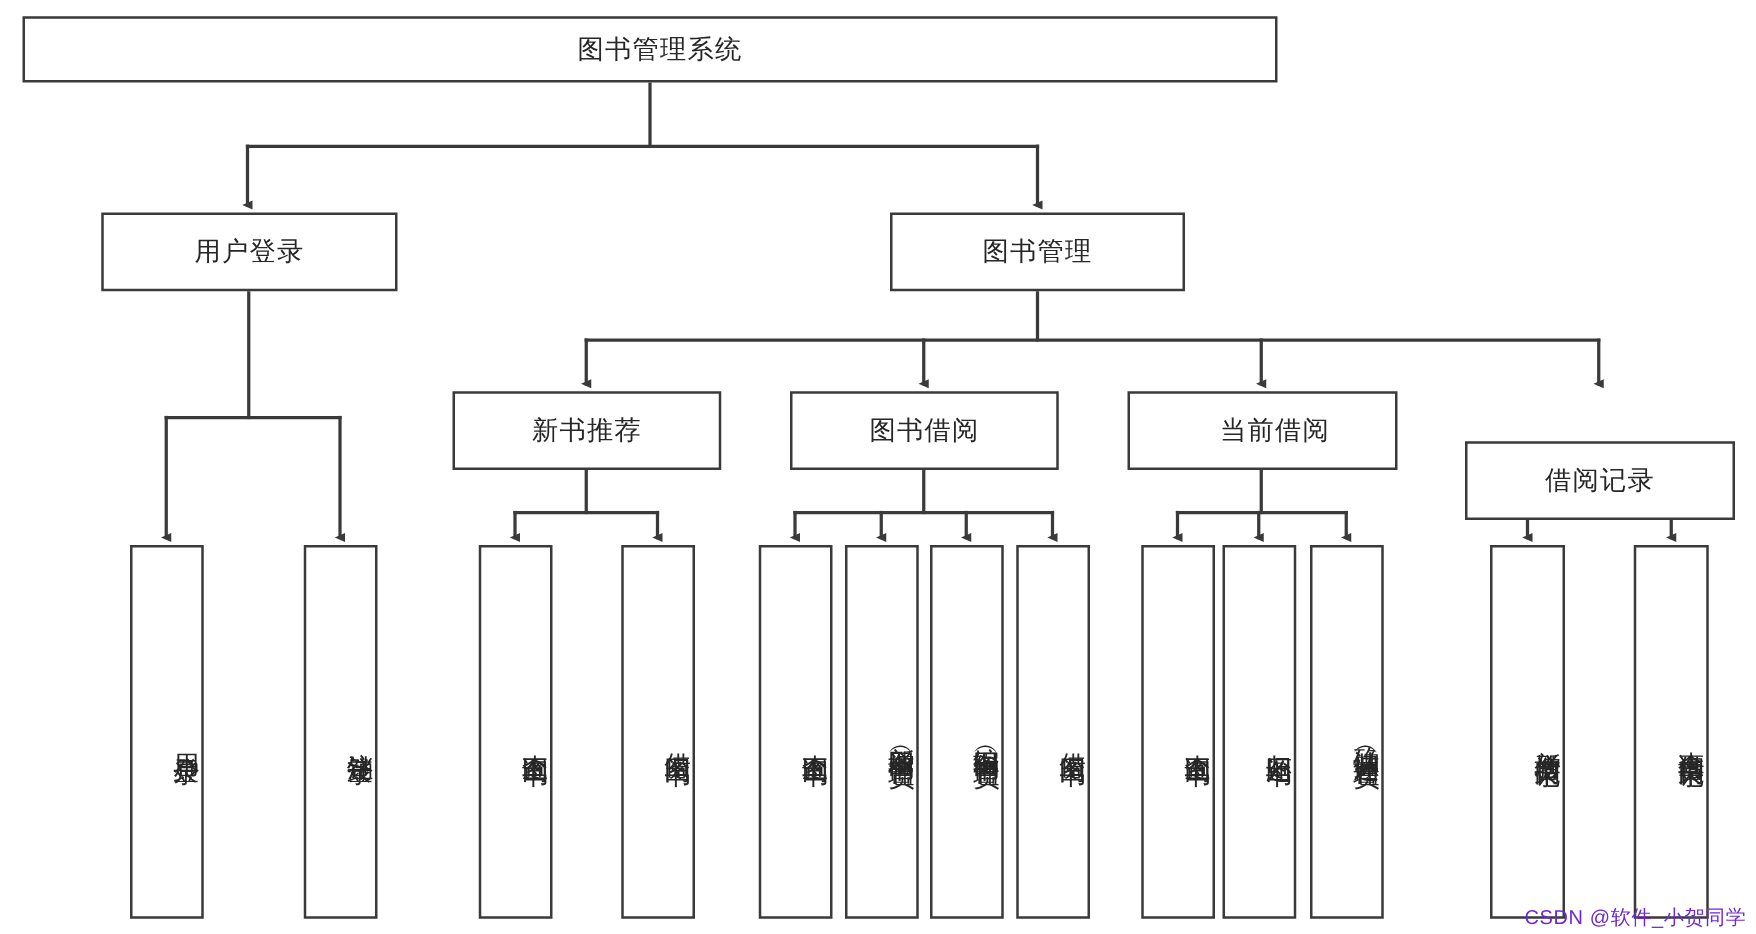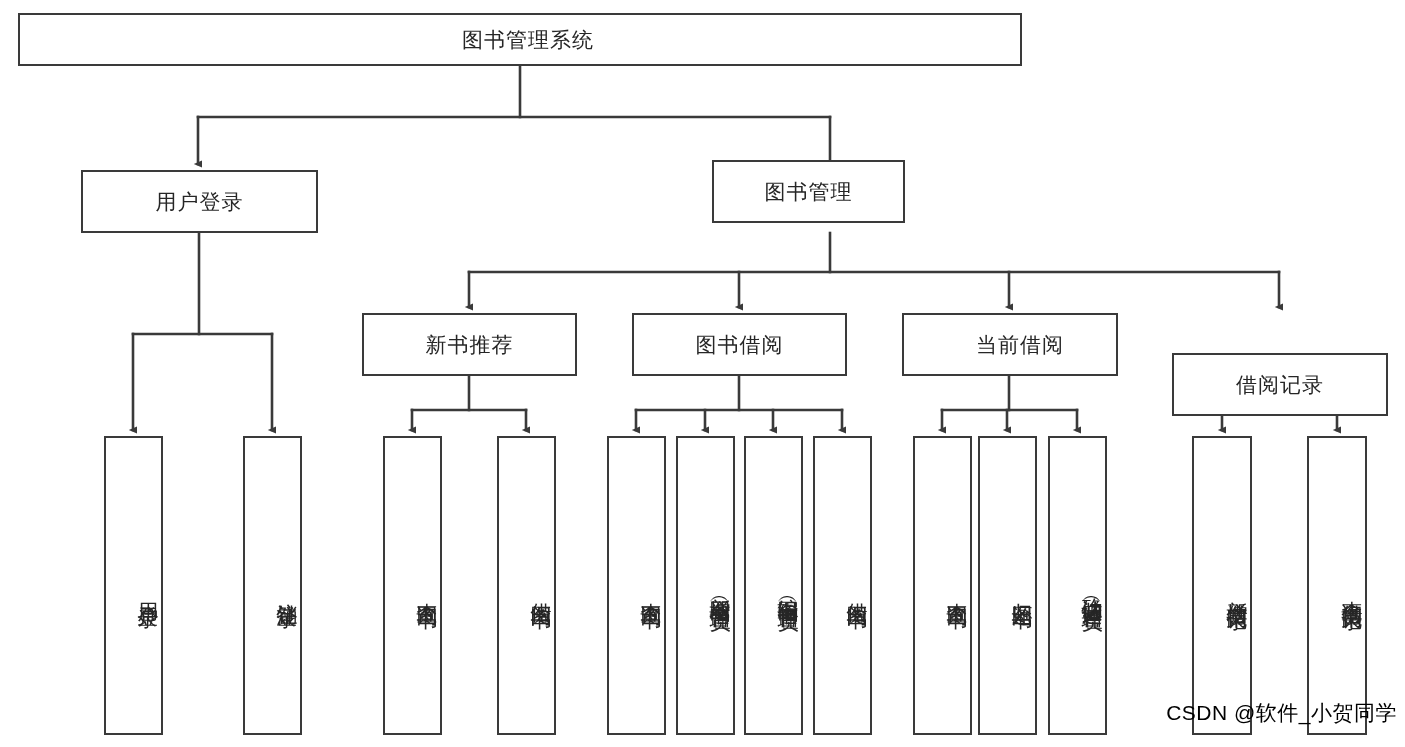--- a/index.html
+++ b/index.html
@@ -35,23 +35,23 @@
     writing-mode:vertical-rl;
     text-orientation:upright;
     align-items:flex-start;
     justify-content:center;
     padding-top:8px;
     letter-spacing:2px;
   }
   .watermark{
     position:absolute;
     right:8px;
-    bottom:20px;
-    font-size:21px;
-    color:#000000;
+    bottom:2px;
+    font-size:16px;
+    color:#6d28d9;
     white-space:nowrap;
     letter-spacing:0.5px;
   }
 </style>
 </head>
 <body>
 
 <div id="diagram-root">
 
   <svg class="svg-layer" viewBox="0 0 1405 747" width="1405" height="747" xmlns="http://www.w3.org/2000/svg">
@@ -102,21 +102,21 @@
       <path d="M1279,376 L1279,410"></path>
       <path d="M1222,410 L1337,410"></path>
       <path d="M1222,410 L1222,430" marker-end="url(#arrowhead)"></path>
       <path d="M1337,410 L1337,430" marker-end="url(#arrowhead)"></path>
     </g>
   </svg>
 
   <div class="node node-h" style="left:18px;top:13px;width:1004px;height:53px;padding-left:16px;">图书管理系统</div>
 
   <div class="node node-h" style="left:81px;top:170px;width:237px;height:63px;">用户登录</div>
-  <div class="node node-h" style="left:712px;top:160px;width:193px;height:63px;">图书管理</div>
+  <div class="node node-h" style="left:712px;top:170px;width:236px;height:63px;">图书管理</div>
 
   <div class="node node-h" style="left:362px;top:313px;width:215px;height:63px;">新书推荐</div>
   <div class="node node-h" style="left:632px;top:313px;width:215px;height:63px;">图书借阅</div>
   <div class="node node-h" style="left:902px;top:313px;width:216px;height:63px;padding-left:20px;">当前借阅</div>
   <div class="node node-h" style="left:1172px;top:313px;width:216px;height:63px;margin-top:40px;">借阅记录</div>
 
   <div class="node node-v" style="left:104px;top:436px;width:59px;height:299px;">用户登录</div>
   <div class="node node-v" style="left:243px;top:436px;width:59px;height:299px;">注销登录</div>
 
   <div class="node node-v" style="left:383px;top:436px;width:59px;height:299px;">查询图书</div>

